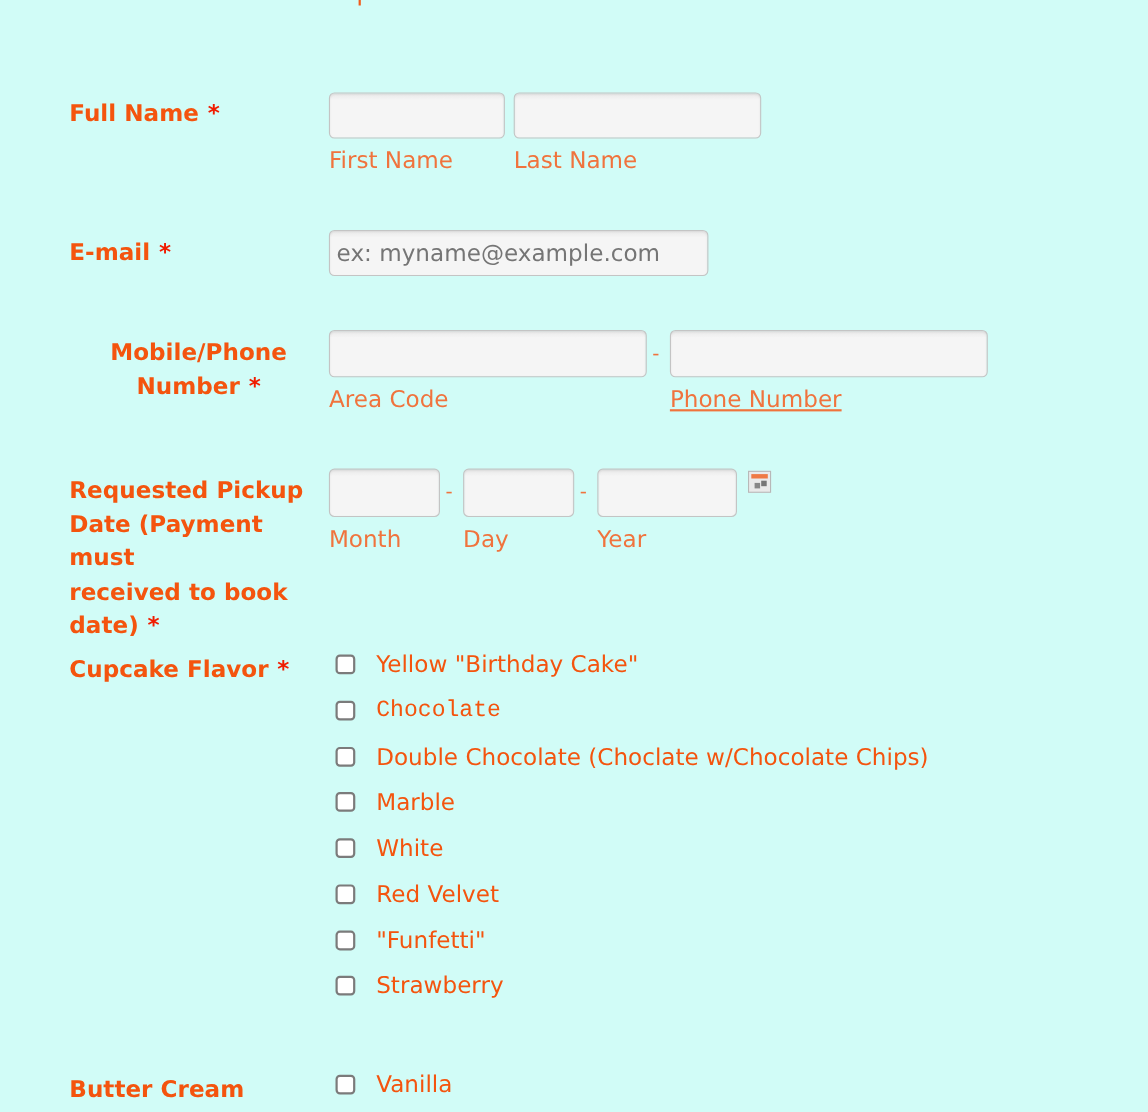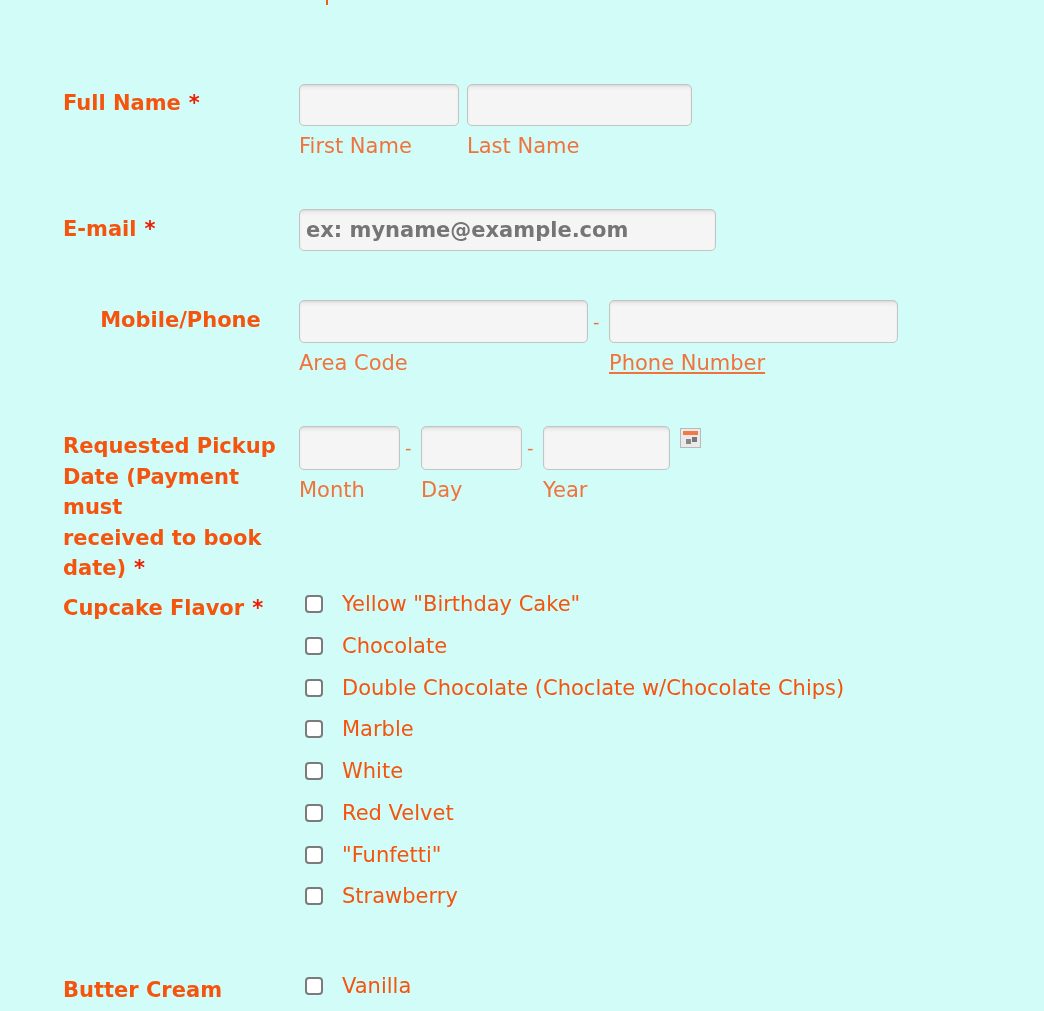--- a/index.html
+++ b/index.html
@@ -58,24 +58,25 @@
   <span>Full Name</span><span class="req">*</span>
 </div>
 <input class="input" style="left: 299px; top: 84px; width: 160px; height: 42px;" value="">
 <input class="input" style="left: 467px; top: 84px; width: 225px; height: 42px;" value="">
 <div class="sub" style="left:299px; top:134px;">First Name</div>
 <div class="sub" style="left:467px; top:134px;">Last Name</div>
 
 <div class="label" style="top:214px;">
   <span>E-mail</span><span class="req">*</span>
 </div>
-<input class="input" style="left: 299px; top: 209px; width: 417px; height: 42px; font-weight: bold;" placeholder="ex: myname@example.com">
+<input class="input" style="left: 299px; top: 209px; width: 345px; height: 42px;" placeholder="ex: myname@example.com">
 
 <div class="label" style="top:305px;text-align:center;">
   <div>Mobile/Phone</div>
+  <div><span>Number</span><span class="req">*</span></div>
 </div>
 <input class="input" style="left: 299px; top: 300px; width: 289px; height: 43px;" value="">
 <div class="dash" style="left:593px; top:311px;">-</div>
 <input class="input" style="left: 609px; top: 300px; width: 289px; height: 43px;" value="">
 <div class="sub" style="left:299px; top:351px;">Area Code</div>
 <div class="sub" style="left:609px; top:351px;text-decoration:underline;">Phone Number</div>
 
 <div class="label" style="top:431px;">
   <div>Requested Pickup</div>
   <div>Date (Payment must</div>
@@ -97,21 +98,21 @@
 <div class="sub" style="left:543px; top:478px;">Year</div>
 
 <div class="label" style="top:593px;">
   <span>Cupcake Flavor</span><span class="req">*</span>
 </div>
 
 <label class="cb-row" style="top:589px;">
   <span class="cb"></span>
   <span class="cb-label">Yellow "Birthday Cake"</span>
 </label>
-<label class="cb-row" style="top:631px;">
+<label class="cb-row" style="top:631px;font-family:Liberation Mono, monospace;">
   <span class="cb"></span>
   <span class="cb-label">Chocolate</span>
 </label>
 <label class="cb-row" style="top:673px;">
   <span class="cb"></span>
   <span class="cb-label">Double Chocolate (Choclate w/Chocolate Chips)</span>
 </label>
 <label class="cb-row" style="top:714px;">
   <span class="cb"></span>
   <span class="cb-label">Marble</span>

